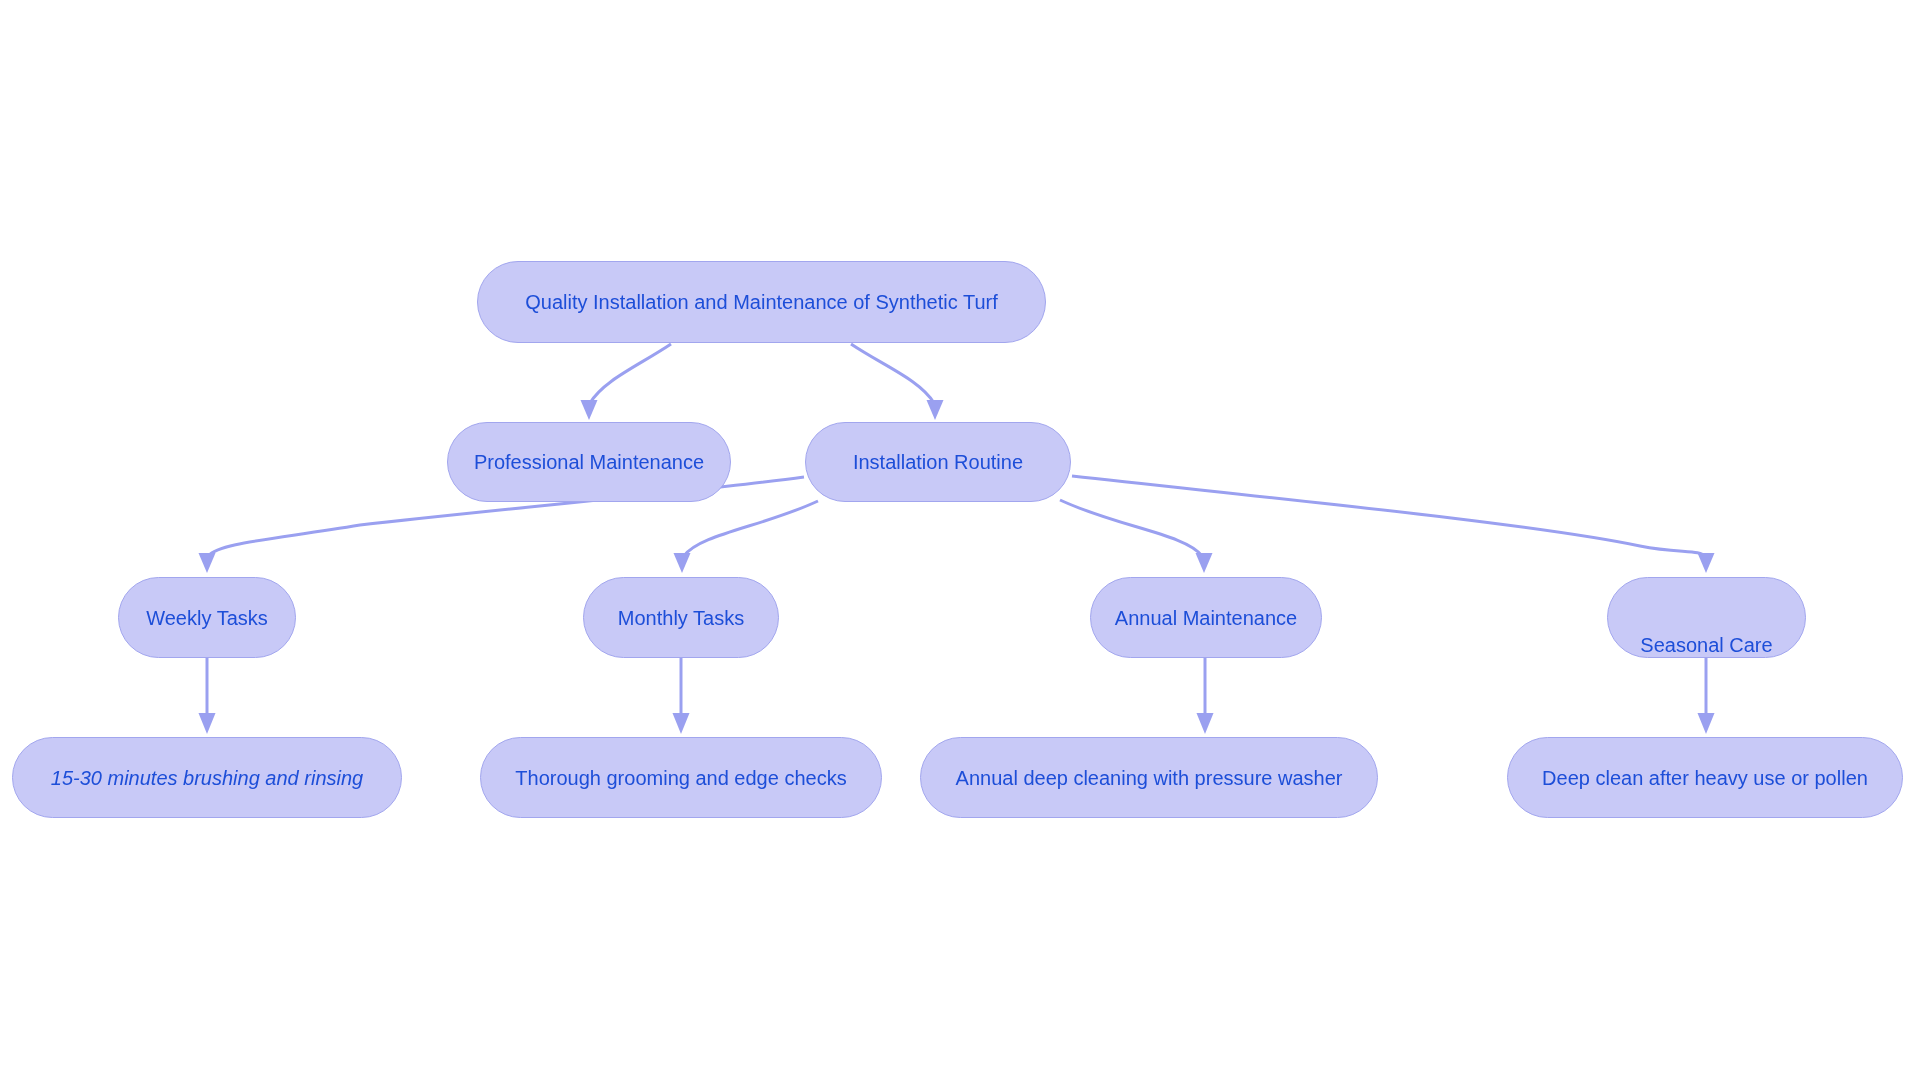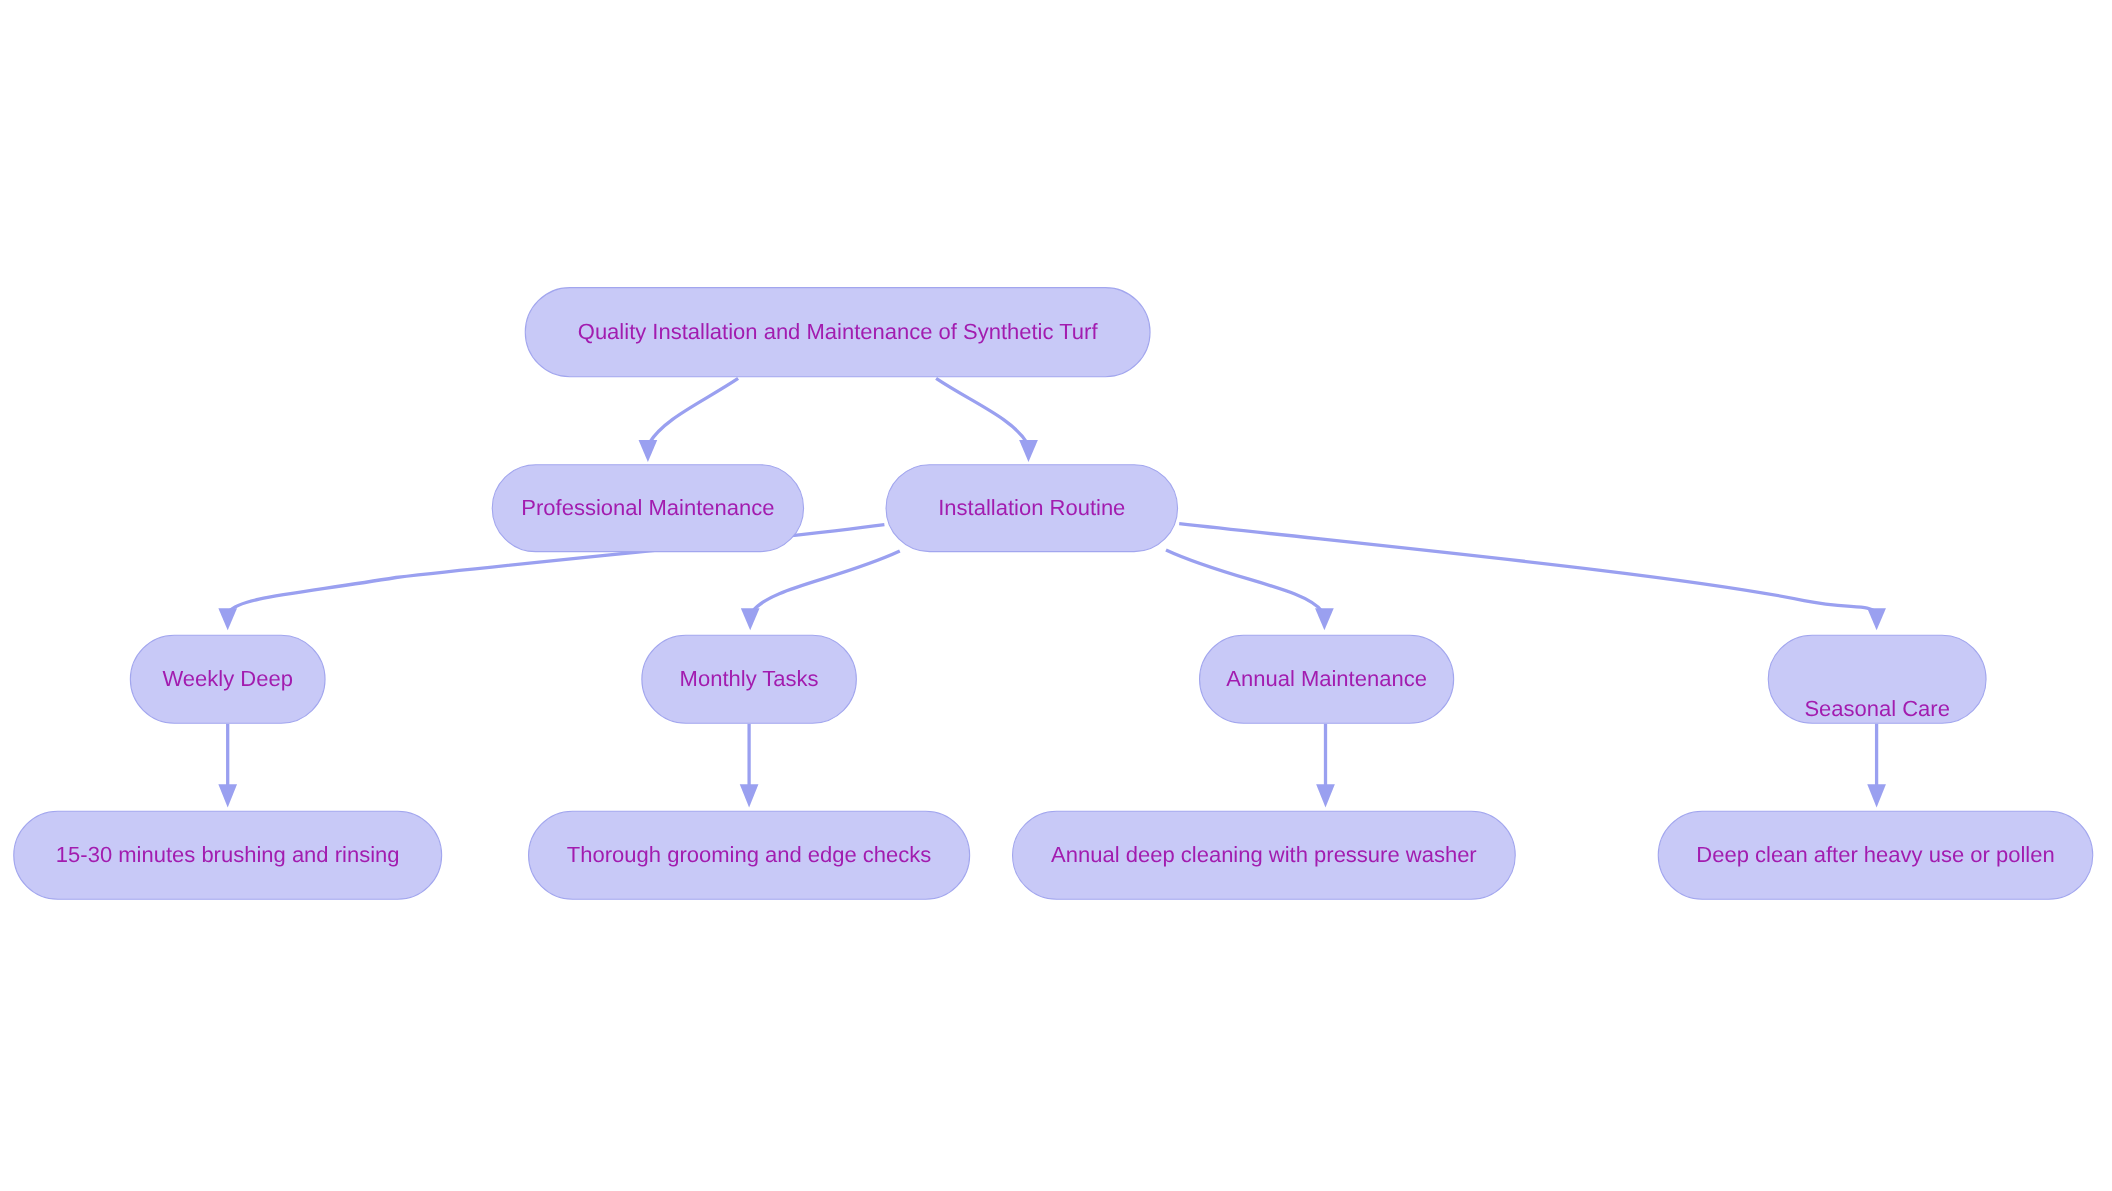--- a/index.html
+++ b/index.html
@@ -28,34 +28,34 @@
   .node {
     position: absolute;
     box-sizing: border-box;
     background: #c8c9f7;
     border: 1.5px solid #a2a6ee;
     border-radius: 41px;
     display: flex;
     align-items: center;
     justify-content: center;
     text-align: center;
-    color: #a21caf;
+    color: #1d4ed8;
     font-size: 20px;
     line-height: 1.2;
     white-space: nowrap;
   }
   
   .n-root      { left: 477px;  top: 261px; width: 569px; height: 82px; }
   .n-pi        { left: 447px;  top: 422px; width: 284px; height: 80px; }
   .n-mr        { left: 805px;  top: 422px; width: 266px; height: 80px; }
   .n-weekly    { left: 118px;  top: 577px; width: 178px; height: 81px; }
   .n-monthly   { left: 583px;  top: 577px; width: 196px; height: 81px; }
   .n-annual    { left: 1090px; top: 577px; width: 232px; height: 81px; }
   .n-seasonal  { left: 1607px; top: 577px; width: 199px; height: 81px; align-items: flex-end; }
-  .n-b1        { left: 12px;   top: 737px; width: 390px; height: 81px; }
+  .n-b1        { left: 12px;   top: 737px; width: 390px; height: 81px; font-style: italic; }
   .n-b2        { left: 480px;  top: 737px; width: 402px; height: 81px; justify-content: center; }
   .n-b3        { left: 920px;  top: 737px; width: 458px; height: 81px; }
   .n-b4        { left: 1507px; top: 737px; width: 396px; height: 81px; }
 </style>
 </head>
 <body>
 
 <div id="canvas">
 
   <svg id="edges" viewBox="0 0 1920 1083" xmlns="http://www.w3.org/2000/svg">
@@ -117,21 +117,21 @@
 
   <div class="node n-pi">
     <span>Professional Maintenance</span>
   </div>
 
   <div class="node n-mr">
     <span>Installation Routine</span>
   </div>
 
   <div class="node n-weekly">
-    <span>Weekly Deep</span>
+    <span>Weekly Tasks</span>
   </div>
 
   <div class="node n-annual">
     <span>Annual Maintenance</span>
   </div>
 
   <div class="node n-monthly">
     <span>Monthly Tasks</span>
   </div>
 

